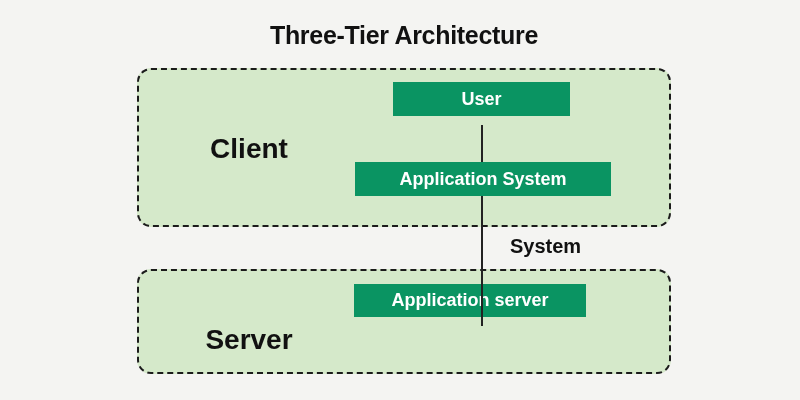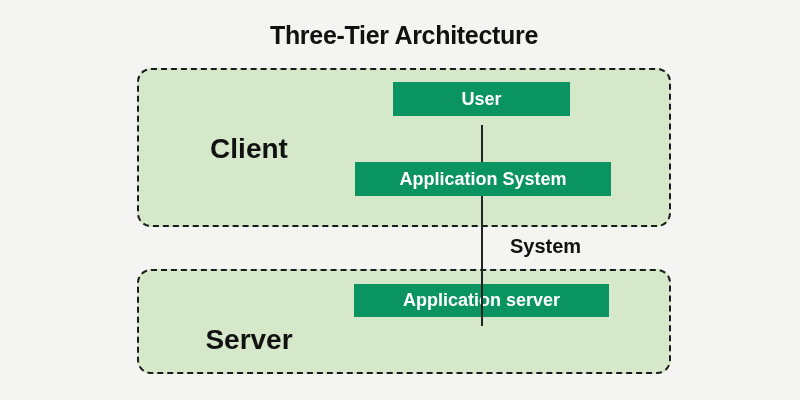--- a/index.html
+++ b/index.html
@@ -65,21 +65,21 @@
     position: absolute;
     background: var(--node-fill);
     color: var(--node-text);
     font-size: 18px; font-weight: 700;
     display: flex; align-items: center; justify-content: center;
     z-index: 3;
     white-space: nowrap;
   }
   .node-user        { left: 389px; top: 78px;  width: 177px; height: 34px; }
   .node-app-client  { left: 351px; top: 158px; width: 256px; height: 34px; }
-  .node-app-server  { left: 350px; top: 280px; width: 255px; height: 33px; z-index: 1; }
+  .node-app-server  { left: 350px; top: 280px; width: 232px; height: 33px; z-index: 1; }
   .node-database    { left: 350px; top: 322px; width: 255px; height: 32px; }
 </style>
 </head>
 <body>
 
 <div id="canvas">
 
   <div class="title">Three-Tier Architecture</div>
 
   <div class="tier tier-client"></div>

